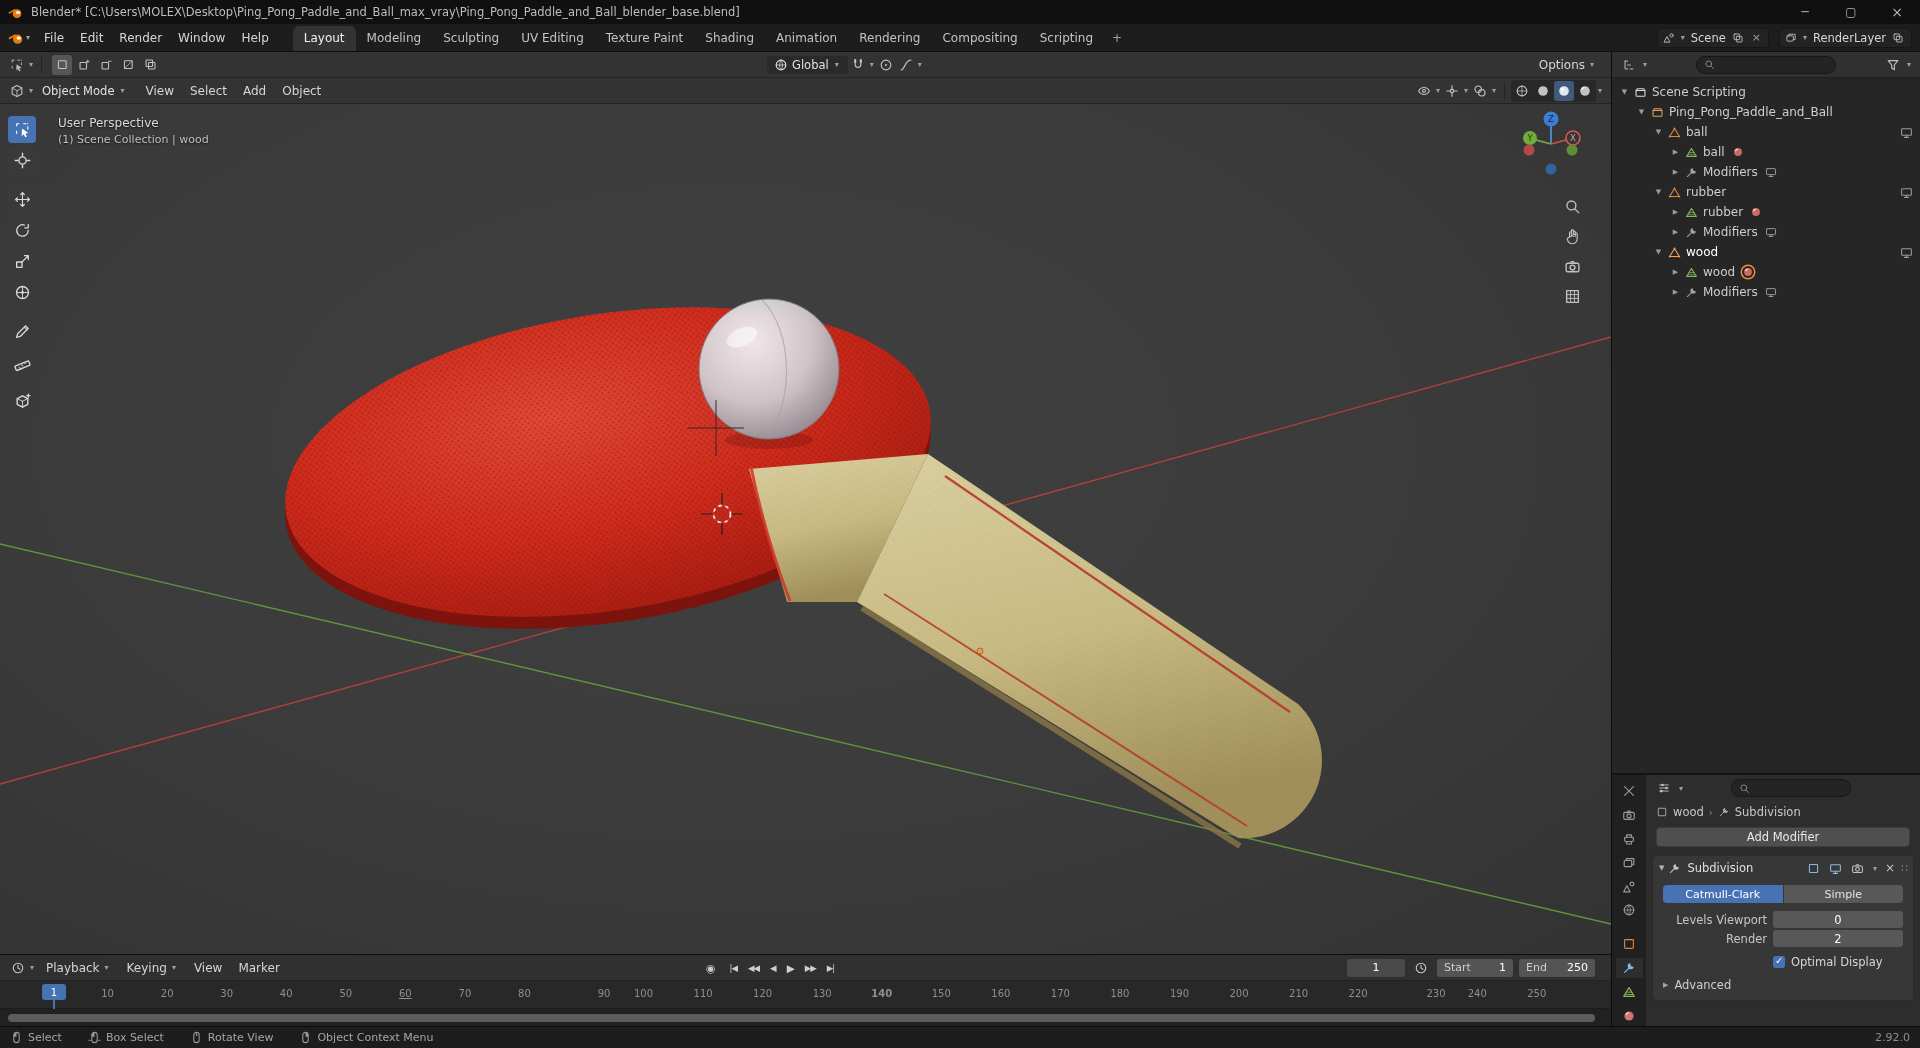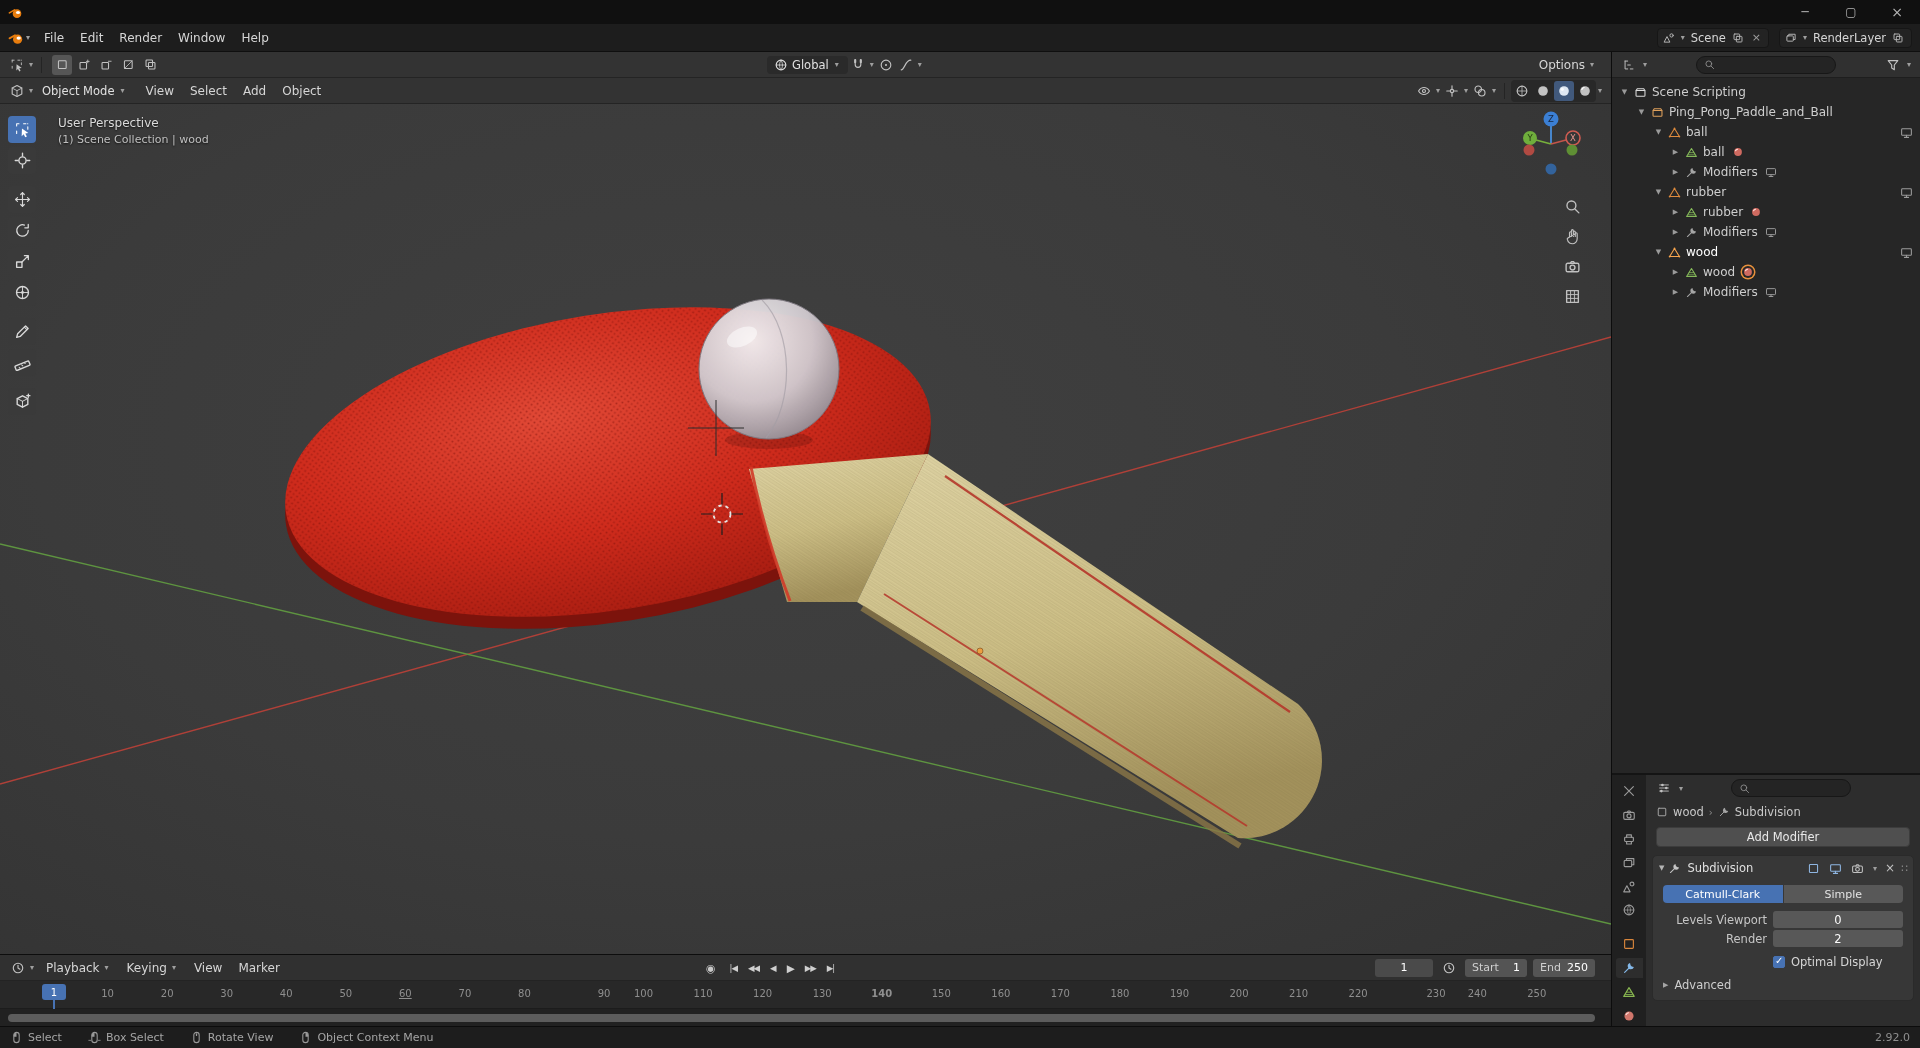--- a/index.html
+++ b/index.html
@@ -141,21 +141,21 @@
   
   .timeline{height:72px;display:flex;flex-direction:column;border-top:1px solid #0d0d0d}
   .tl-head{height:26px;background:#303030;display:flex;align-items:center;padding:0 8px;position:relative;border-bottom:1px solid #232323}
   .tl-menus{display:flex;align-items:center;margin-left:2px}
   .transport{position:absolute;left:706px;top:0;height:26px;display:flex;align-items:center;gap:3px}
   .rec{color:#c9c9c9;font-size:11px;margin-right:7px}
   .tpt{font-size:8.5px;letter-spacing:-1px;color:#cfcfcf;padding:3px 4px;border-radius:3px;white-space:nowrap}
   .tpt.play{font-size:10.5px}
   .tl-right{margin-left:auto;display:flex;align-items:center;gap:6px;padding-right:8px}
   .framefield{width:58px;height:18px;background:#4a4a4a;border-radius:3px;display:flex;align-items:center;justify-content:center;font-size:11px;color:#fff}
-  .rangefield{width:62px;height:18px;background:#545454;border-radius:3px;display:flex;align-items:center;font-size:11px;padding:0 7px;color:#cfcfcf}
+  .rangefield{width:76px;height:18px;background:#545454;border-radius:3px;display:flex;align-items:center;font-size:11px;padding:0 7px;color:#cfcfcf}
   .rangefield b{margin-left:auto;font-weight:normal;color:#fff}
   .tl-ruler{height:28px;background:#282828;position:relative;border-bottom:1px solid #1c1c1c}
   .rnum{position:absolute;top:7px;transform:translateX(-50%);font-size:10px;color:#8f8f8f}
   .playhead{position:absolute;top:3px;transform:translateX(-50%);min-width:24px;height:16px;background:#4772b3;border-radius:3px;color:#fff;font-size:10px;display:flex;align-items:center;justify-content:center;z-index:2}
   .playhead::after{content:"";position:absolute;top:16px;left:50%;width:2px;height:9px;background:#4772b3;transform:translateX(-50%)}
   .tl-scroll{flex:1;background:#212121;position:relative}
   .tl-bar{position:absolute;left:8px;right:16px;top:5px;height:8px;background:#5c5c5c;border-radius:4px}
 
   
   .statusbar{height:22px;background:#1d1d1d;border-top:1px solid #0c0c0c;display:flex;align-items:center;padding:0 10px;font-size:11px;color:#a5a5a5}
@@ -171,20 +171,21 @@
 <div class="app">
 
   <div class="tb">
     <span class="di">
         <svg viewBox="0 0 16 16" fill="none" stroke="currentColor" stroke-width="1.3" stroke-linecap="round" stroke-linejoin="round" aria-hidden="true">
           <path d="M1.5 8.4L7 5.2" stroke="#e87d0e" stroke-width="1.8"></path>
           <circle cx="9.6" cy="9.2" r="4.6" fill="#e87d0e" stroke="none"></circle>
           <ellipse cx="10.7" cy="8.1" rx="2.2" ry="1.6" fill="#ffffff" stroke="none"></ellipse>
         </svg>
       </span>
+    <span class="title-text">Blender* [C:\Users\MOLEX\Desktop\Ping_Pong_Paddle_and_Ball_max_vray\Ping_Pong_Paddle_and_Ball_blender_base.blend]</span>
     <div class="win-controls">
         <div class="win-btn">─</div>
         <div class="win-btn">▢</div>
         <div class="win-btn close">×</div>
       </div>
   </div>
 
   <div class="mb">
     <span class="logo di">
         <svg viewBox="0 0 16 16" fill="none" stroke="currentColor" stroke-width="1.3" stroke-linecap="round" stroke-linejoin="round" aria-hidden="true">
@@ -193,20 +194,33 @@
           <ellipse cx="10.7" cy="8.1" rx="2.2" ry="1.6" fill="#ffffff" stroke="none"></ellipse>
         </svg>
       </span>
     <span class="chev">▾</span>
     <span class="menus">
         <span class="menu-item">File</span>
         <span class="menu-item">Edit</span>
         <span class="menu-item">Render</span>
         <span class="menu-item">Window</span>
         <span class="menu-item">Help</span>
+      </span>
+    <span class="tabs">
+        <span class="tab active">Layout</span>
+        <span class="tab">Modeling</span>
+        <span class="tab">Sculpting</span>
+        <span class="tab">UV Editing</span>
+        <span class="tab">Texture Paint</span>
+        <span class="tab">Shading</span>
+        <span class="tab">Animation</span>
+        <span class="tab">Rendering</span>
+        <span class="tab">Compositing</span>
+        <span class="tab">Scripting</span>
+        <span class="tab addtab">+</span>
       </span>
     <div class="mb-right">
       <span class="selector">
         <span class="di">
             <svg viewBox="0 0 16 16" fill="none" stroke="currentColor" stroke-width="1.3" stroke-linecap="round" stroke-linejoin="round" aria-hidden="true">
               <circle cx="11.4" cy="4.6" r="2.2"></circle>
               <path d="M5.6 6.6L9.2 13.5H2z"></path>
             </svg>
           </span>
         <span class="chev">▾</span>

